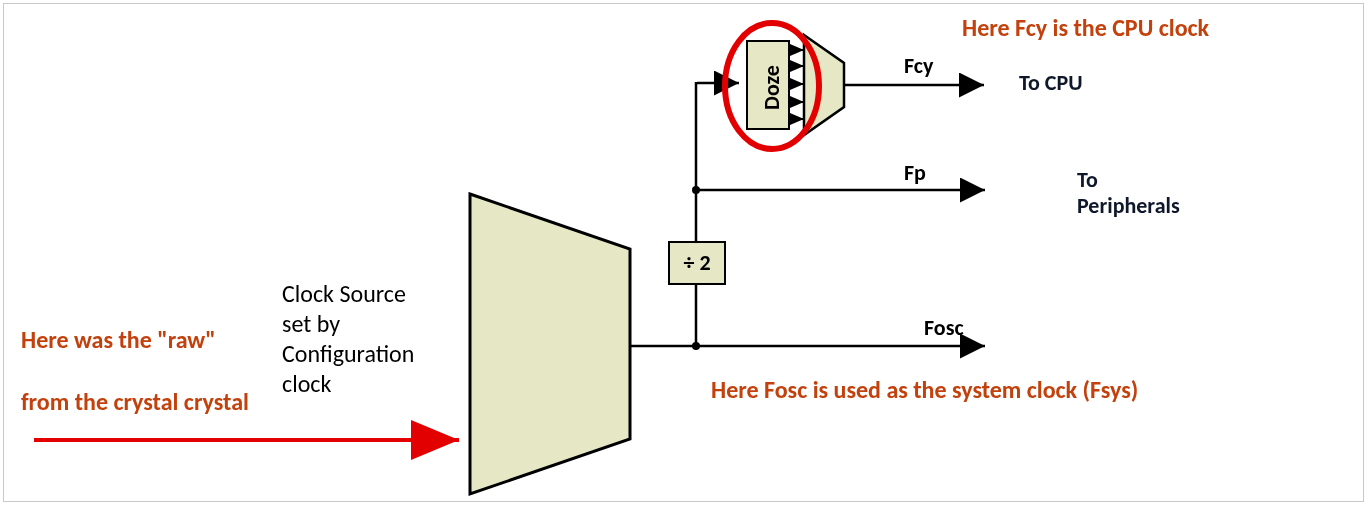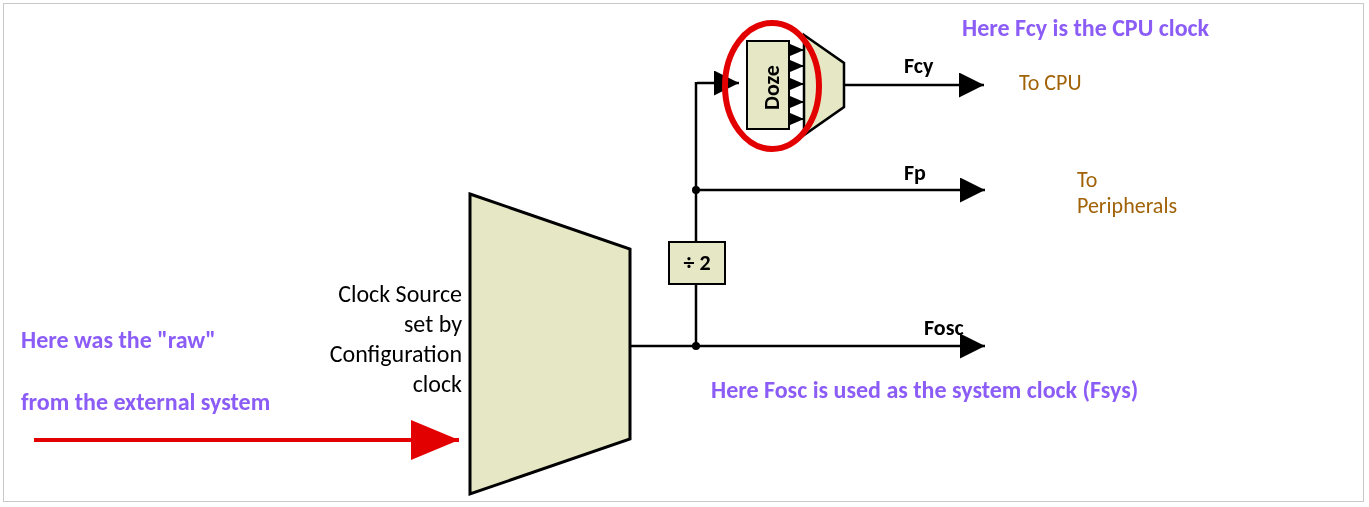--- a/index.html
+++ b/index.html
@@ -18,36 +18,36 @@
     height: 499px;
     border: 1px solid #c9c9c9;
     box-sizing: border-box;
     background: #fff;
   }
   .abs { position: absolute; }
   .blk-label {
     font-size: 24px;
     color: #000;
     font-weight: 400;
-    text-align: right;
+    text-align: left;
     line-height: 1.25;
   }
   .sig-label {
     font-size: 22px;
     font-weight: 700;
     color: #000;
   }
   .dest-label {
     font-size: 22px;
-    font-weight: 400;
-    color: #a16207;
+    font-weight: 700;
+    color: #0f172a;
     line-height: 1.2;
   }
   .redtxt {
-    color: #8b5cf6;
+    color: #c2410c;
     font-weight: 700;
     font-size: 24px;
     line-height: 1.3;
     text-shadow:
       -1px -1px 0 #fff,
        1px -1px 0 #fff,
       -1px  1px 0 #fff,
        1px  1px 0 #fff;
   }
   .div2 {
@@ -173,21 +173,21 @@
 
   <div class="abs sig-label" style="left:920px; top:310px;">Fosc</div>
 
   <div class="abs redtxt" style="left:958px; top:8px;">Here Fcy is the CPU clock</div>
 
   <div class="abs redtxt" style="left:707px; top:370px;text-align:center;">Here Fosc is used as the system clock (Fsys)</div>
 
   <div class="abs redtxt" style="left:17px; top:320px; text-align:left;">
     <span>Here was the "raw"</span><br>
     <br>
-    <span>from the external system</span>
+    <span>from the crystal crystal</span>
   </div>
 
   <svg class="abs" style="left:30px; top:428px;" width="440" height="24">
     <defs>
       <marker id="arrR" markerWidth="14" markerHeight="14" refX="12" refY="5" orient="auto">
         <path d="M0,0 L12,5 L0,10 Z" fill="#e30000"></path>
       </marker>
     </defs>
     <line x1="0" y1="8" x2="425" y2="8" stroke="#e30000" stroke-width="4" marker-end="url(#arrR)"></line>
   </svg>

